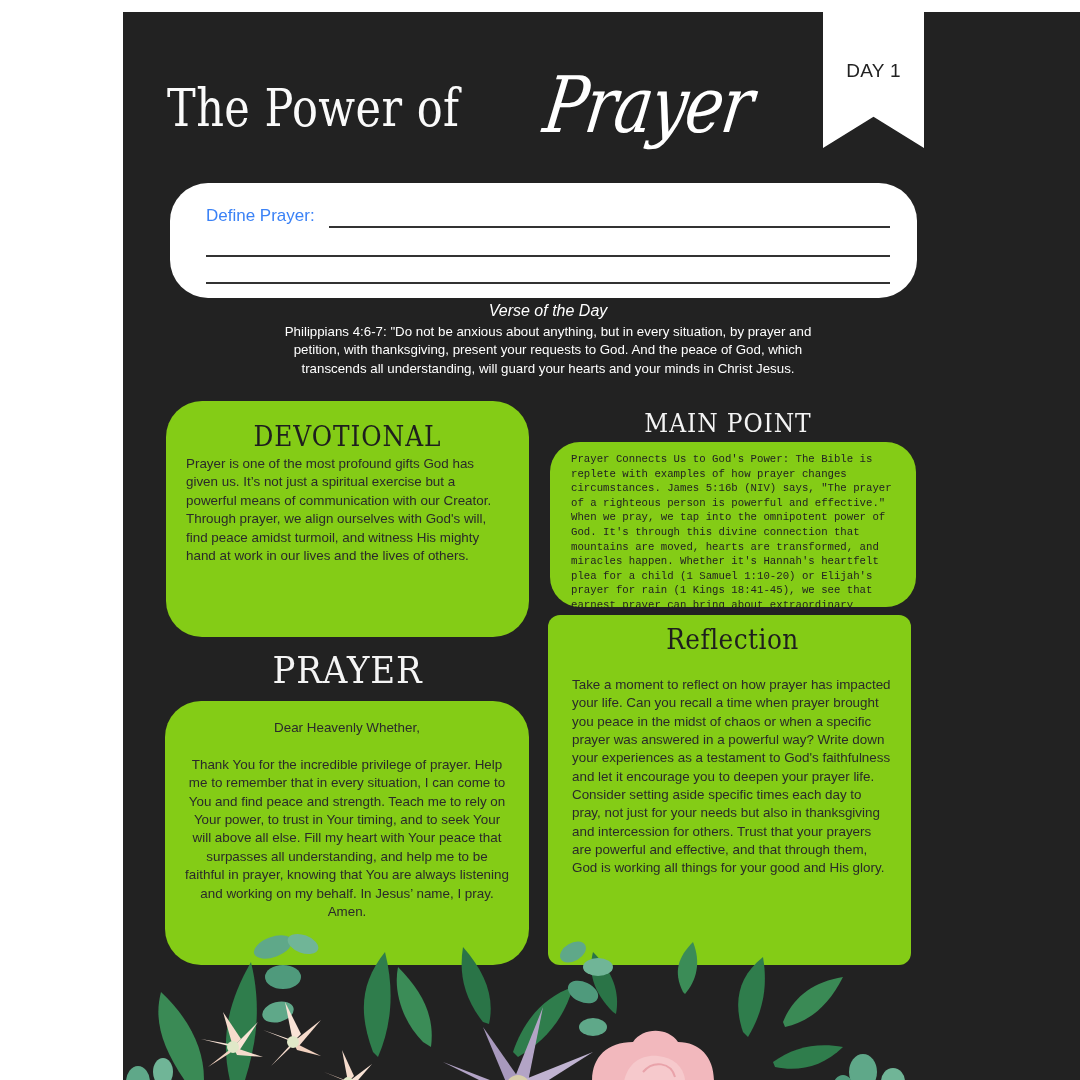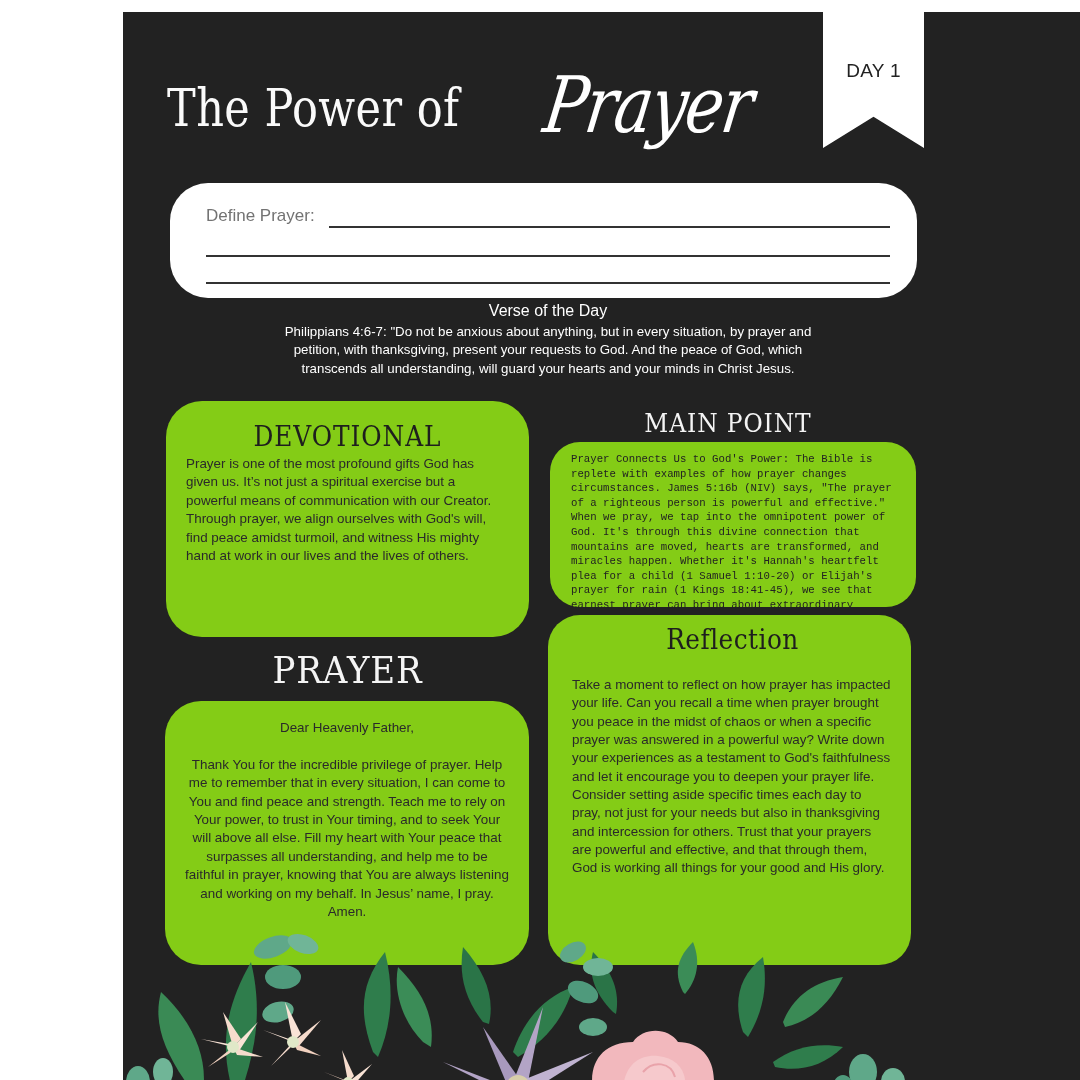--- a/index.html
+++ b/index.html
@@ -41,34 +41,34 @@
     letter-spacing: 0.3px;
   }
 
   
   .define-card {
     position: absolute; left: 47px; top: 171px; width: 747px; height: 115px;
     background: #ffffff; border-radius: 38px;
   }
   .define-label {
     position: absolute; left: 36px; top: 23px;
-    font-family: "Liberation Sans", sans-serif; font-size: 17px; color: #737373;
+    font-family: "Liberation Sans", sans-serif; font-size: 17px; color: #3b82f6;
   }
   .rule { position: absolute; height: 1.5px; background: #333; }
   .rule.r1 { left: 159px; right: 27px; top: 43px; }
   .rule.r2 { left: 36px; right: 27px; top: 72px; }
   .rule.r3 { left: 36px; right: 27px; top: 99px; }
 
   
   .verse {
     position: absolute; left: 150px; top: 289px; width: 550px;
     color: #ffffff; text-align: center;
     font-family: "Liberation Sans", sans-serif;
   }
-  .verse-heading { font-size: 16px; line-height: 20px; margin-bottom: 2px; }
+  .verse-heading { font-size: 16px; line-height: 20px; margin-bottom: 2px; font-style: italic; }
   .verse-text { font-size: 13.3px; line-height: 18.4px; }
 
   
   .card {
     position: absolute; background: #84cc16; border-radius: 36px; color: #222;
     font-family: "Liberation Sans", sans-serif;
   }
   .card-title {
     font-family: "DejaVu Serif", serif; font-weight: 300; text-align: center;
     color: #1e1e1e; letter-spacing: 1px;
@@ -85,21 +85,21 @@
   .section-head-dark {
     position: absolute; color: #f4f4f4; font-family: "DejaVu Serif", serif;
     font-weight: 300; text-align: center; letter-spacing: 1px;
   }
   .mainpoint-head { left: 430px; top: 395px; width: 350px; font-size: 26px; line-height: 32px; transform: scaleX(0.9); }
   .prayer-head { left: 43px; top: 637px; width: 363px; font-size: 37px; line-height: 44px; transform: scaleX(0.92); }
 
   .mainpoint { left: 427px; top: 430px; width: 366px; height: 165px; padding: 10px 14px 0 21px; border-radius: 30px; font-family: Liberation Mono, monospace; }
   .mainpoint .body { font-size: 10.7px; line-height: 14.6px; color: #222; }
 
-  .reflection { left: 425px; top: 603px; width: 363px; height: 350px; padding: 8px 18px 0 24px; border-radius: 32px; }
+  .reflection { left: 425px; top: 603px; width: 363px; height: 350px; padding: 8px 18px 0 24px; border-radius: 12px; }
   .reflection .card-title {
     font-size: 27px; line-height: 34px; letter-spacing: 0.5px; margin-bottom: 4px; transform: scaleX(0.92);
   }
   .reflection .body { font-size: 13.4px; line-height: 18.35px; color: #2a2a2a; margin-top: 19px; }
 
   .prayer-card { left: 42px; top: 689px; width: 364px; height: 264px; padding: 18px 20px 0; }
   .prayer-card .body { font-size: 13.4px; line-height: 18.4px; text-align: center; color: #2a2a2a; }
   .prayer-card .greeting { margin-bottom: 18.4px; }
 
   
@@ -143,21 +143,21 @@
   </div>
 
   <div class="card reflection">
     <div class="card-title">Reflection</div>
     <div class="body">Take a moment to reflect on how prayer has impacted your life. Can you recall a time when prayer brought you peace in the midst of chaos or when a specific prayer was answered in a powerful way? Write down your experiences as a testament to God's faithfulness and let it encourage you to deepen your prayer life. Consider setting aside specific times each day to pray, not just for your needs but also in thanksgiving and intercession for others. Trust that your prayers are powerful and effective, and that through them, God is working all things for your good and His glory.</div>
   </div>
 
   <div class="section-head-dark prayer-head">PRAYER</div>
 
   <div class="card prayer-card">
-    <div class="body greeting">Dear Heavenly Father,</div>
+    <div class="body greeting">Dear Heavenly Whether,</div>
     <div class="body">Thank You for the incredible privilege of prayer. Help me to remember that in every situation, I can come to You and find peace and strength. Teach me to rely on Your power, to trust in Your timing, and to seek Your will above all else. Fill my heart with Your peace that surpasses all understanding, and help me to be faithful in prayer, knowing that You are always listening and working on my behalf. In Jesus’ name, I pray. Amen.</div>
   </div>
 
   <svg class="floral" viewBox="0 0 834 160" xmlns="http://www.w3.org/2000/svg">
     <g>
 
       <path d="M110 160 C95 110 105 70 128 30 C140 80 132 120 118 160 Z" fill="#2f7d4c"></path>
       <path d="M70 160 C40 120 30 90 38 60 C70 90 85 125 80 160 Z" fill="#3a8a55"></path>
       <path d="M250 120 C235 80 238 50 262 20 C272 60 268 95 255 125 Z" fill="#2f7d4c"></path>
       <path d="M300 110 C280 90 270 60 275 35 C300 60 312 85 308 115 Z" fill="#3b8c57"></path>

